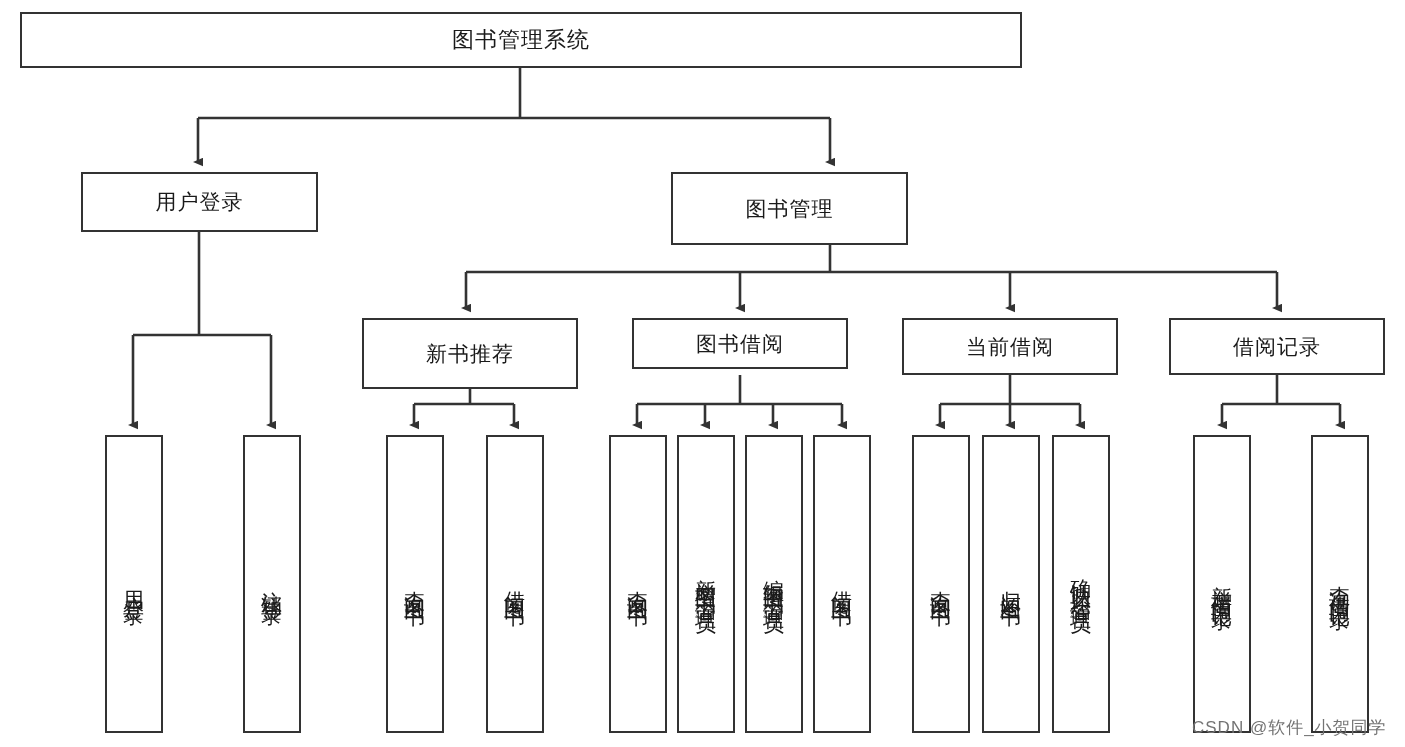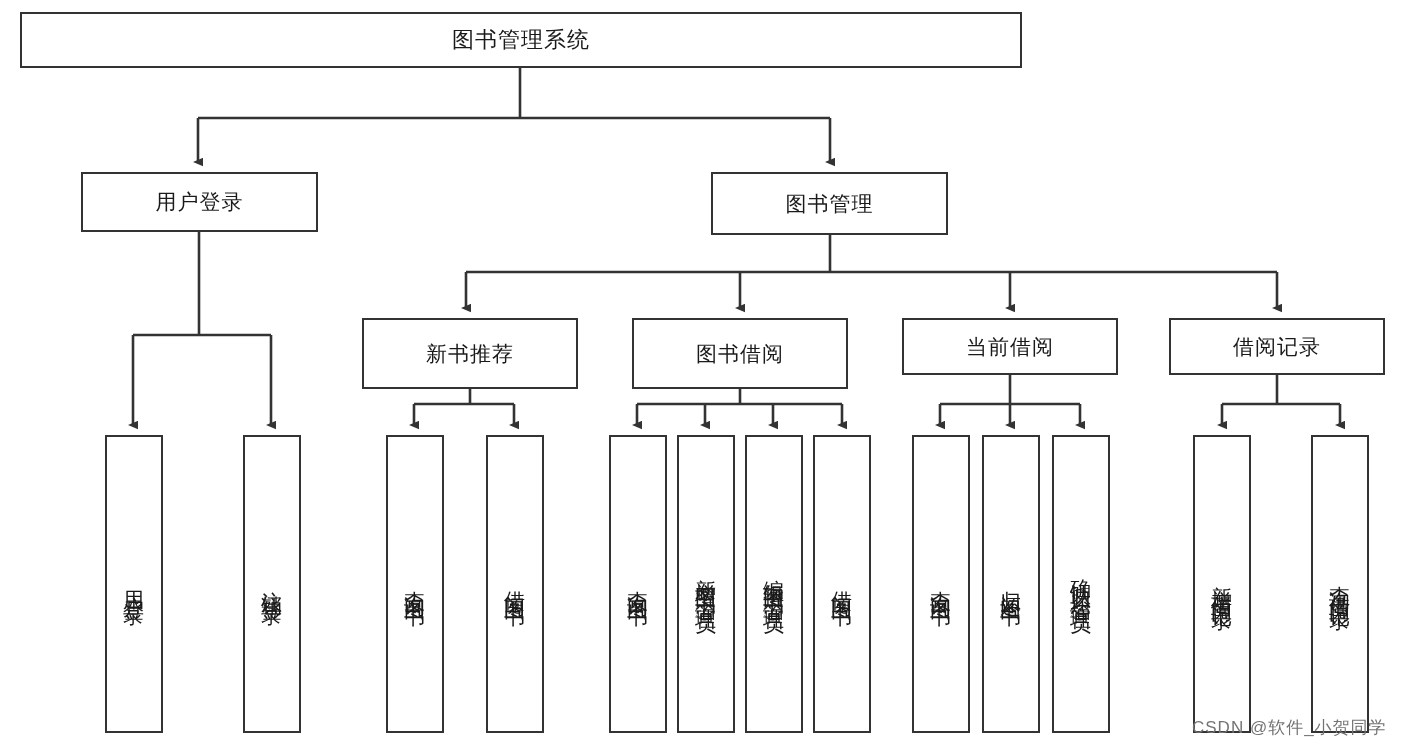--- a/index.html
+++ b/index.html
@@ -124,28 +124,28 @@
     </g>
   </svg>
 
   <div class="node horiz root" style="left:20px; top:12px; width:1002px; height:56px;">
     <span>图书管理系统</span>
   </div>
 
   <div class="node horiz" style="left:81px; top:172px; width:237px; height:60px;">
     <span>用户登录</span>
   </div>
-  <div class="node horiz" style="left:711px; top:172px; width:237px; height:63px;">
+  <div class="node horiz" style="left:671px; top:172px; width:237px; height:73px;">
     <span>图书管理</span>
   </div>
 
   <div class="node horiz" style="left:362px; top:318px; width:216px; height:71px;">
     <span>新书推荐</span>
   </div>
-  <div class="node horiz" style="left:632px; top:318px; width:216px; height:71px;">
+  <div class="node horiz" style="left:632px; top:318px; width:216px; height:51px;">
     <span>图书借阅</span>
   </div>
   <div class="node horiz" style="left:902px; top:318px; width:216px; height:57px;">
     <span>当前借阅</span>
   </div>
   <div class="node horiz" style="left:1169px; top:318px; width:216px; height:57px;">
     <span>借阅记录</span>
   </div>
 
   <div class="node vert" style="left:105px; top:435px; width:58px; height:298px;">

